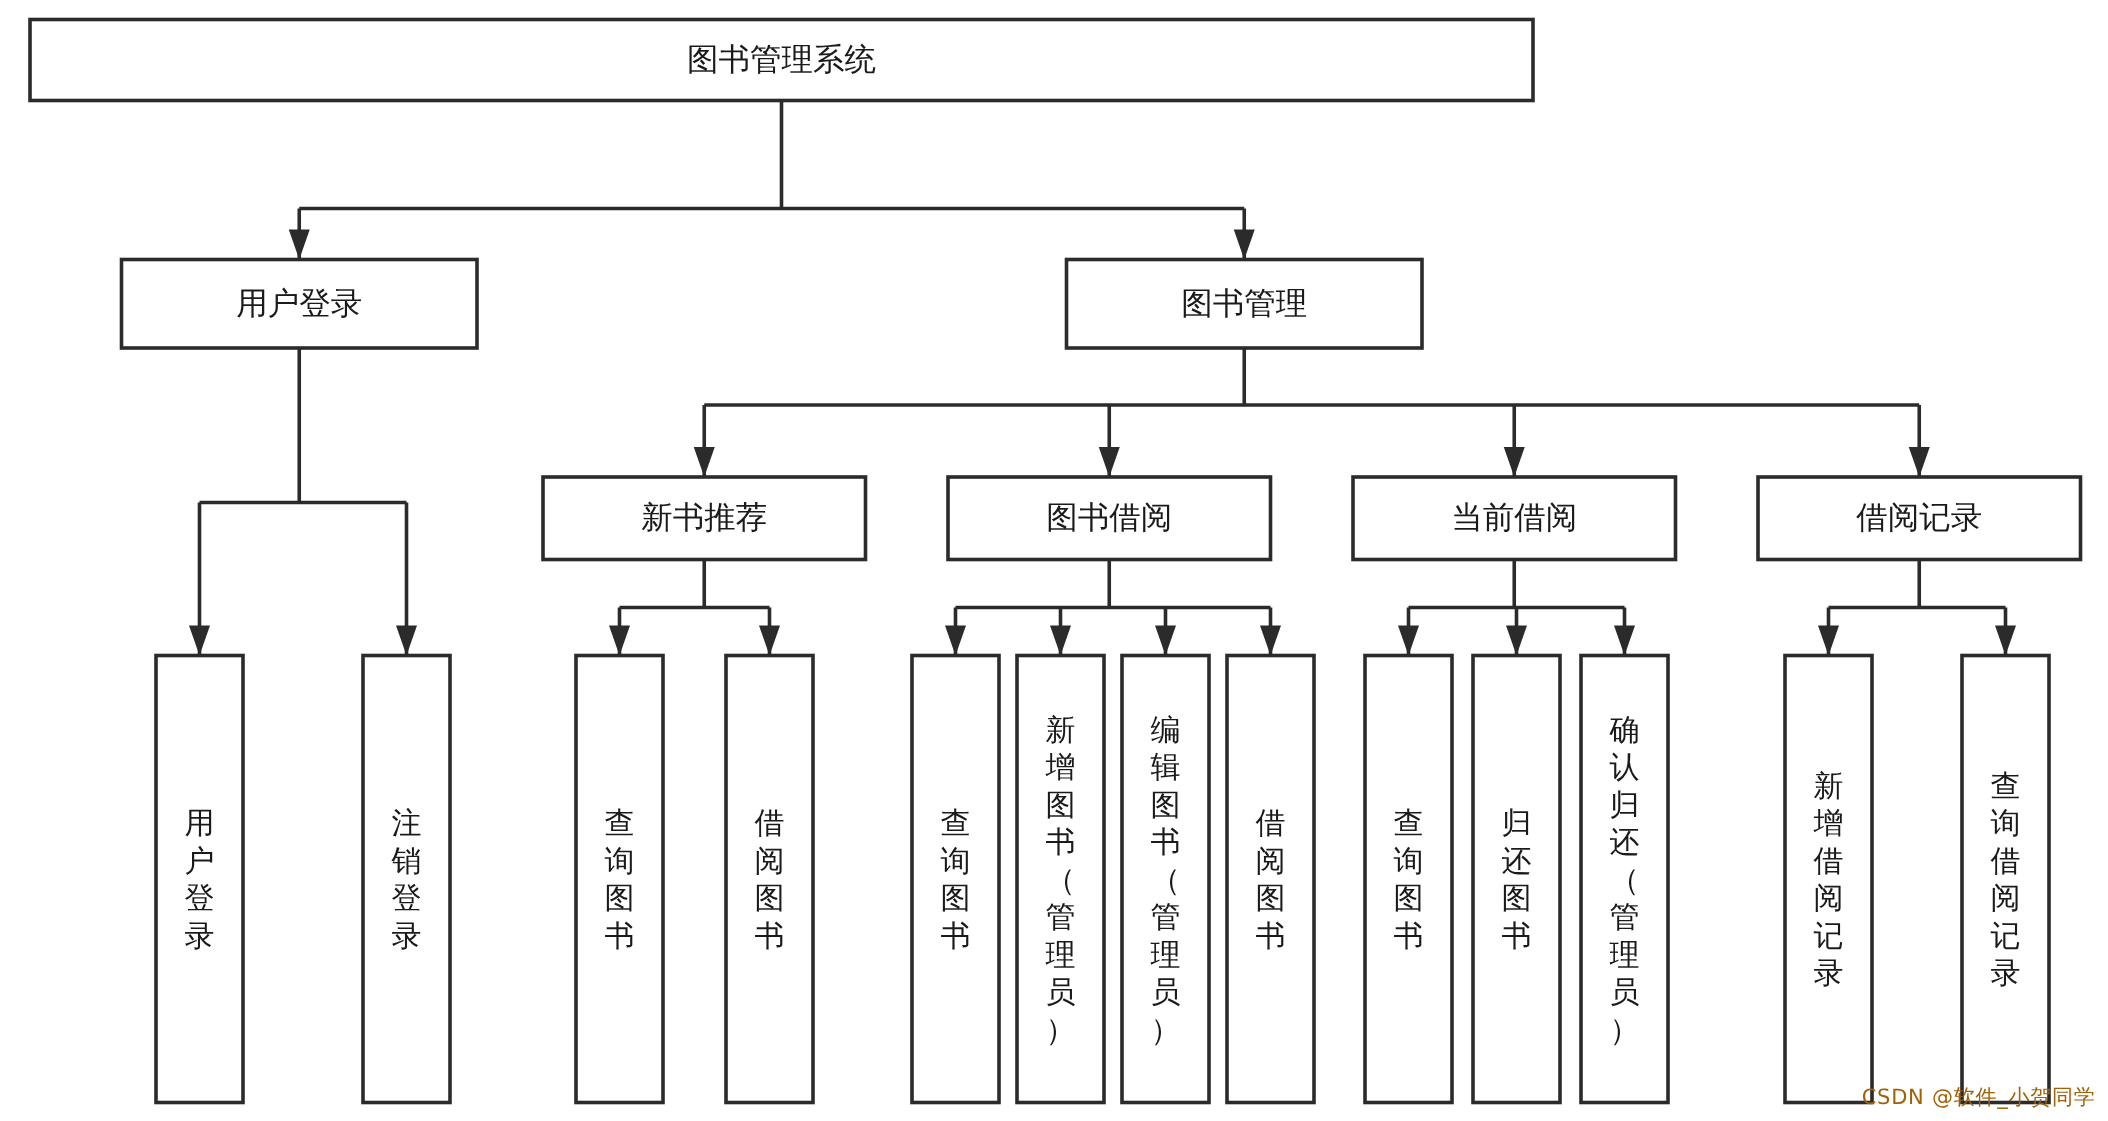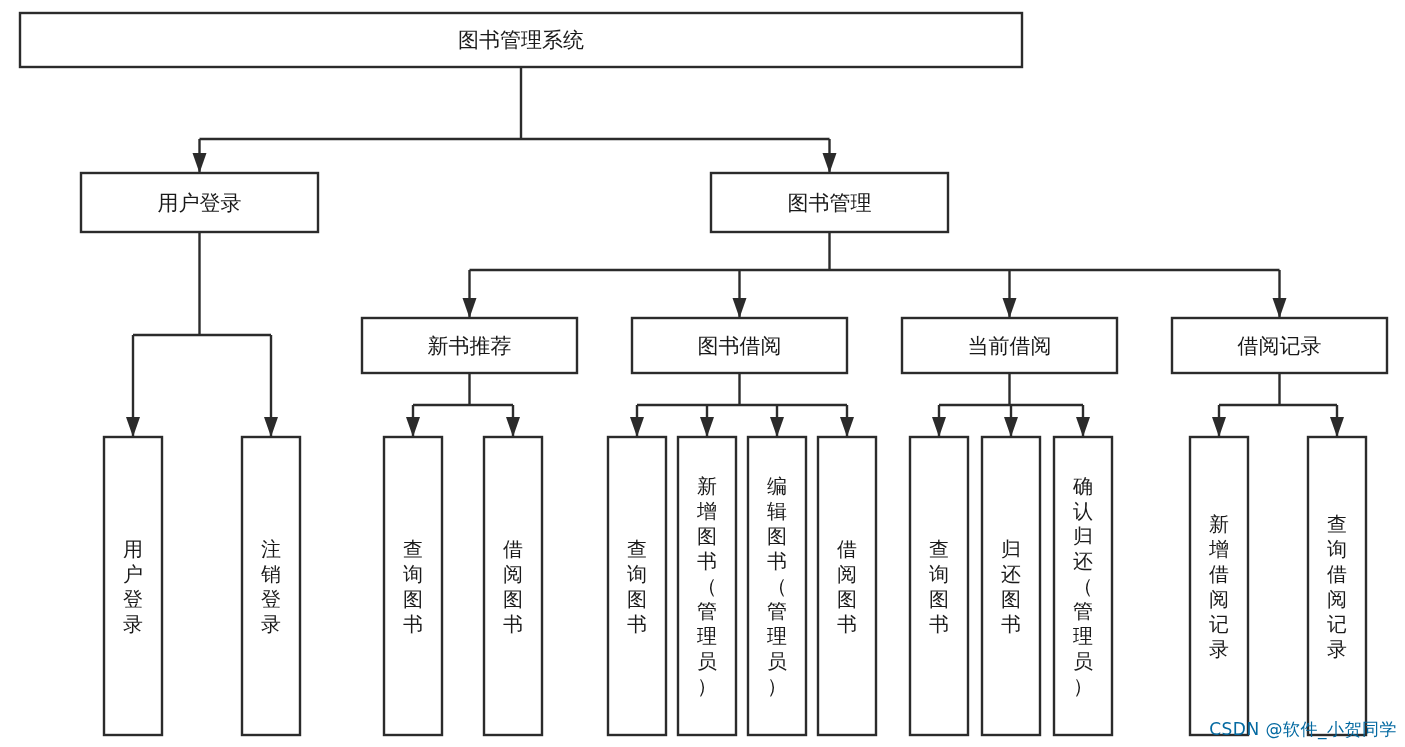--- a/index.html
+++ b/index.html
@@ -49,22 +49,22 @@
     stroke-linecap: butt;
   }
   .arrow-head {
     fill: #2b2b2b;
   }
   .watermark {
     position: absolute;
     right: 8px;
     bottom: 6px;
     font-family: "DejaVu Sans", "Liberation Sans", sans-serif;
-    font-size: 17px;
-    color: #0369a1;
+    font-size: 14px;
+    color: #a16207;
     letter-spacing: 0.5px;
     white-space: nowrap;
     user-select: none;
   }
 </style>
 </head>
 <body>
 
 <div id="canvas">
   <svg id="diagram" viewBox="0 0 1405 747">

